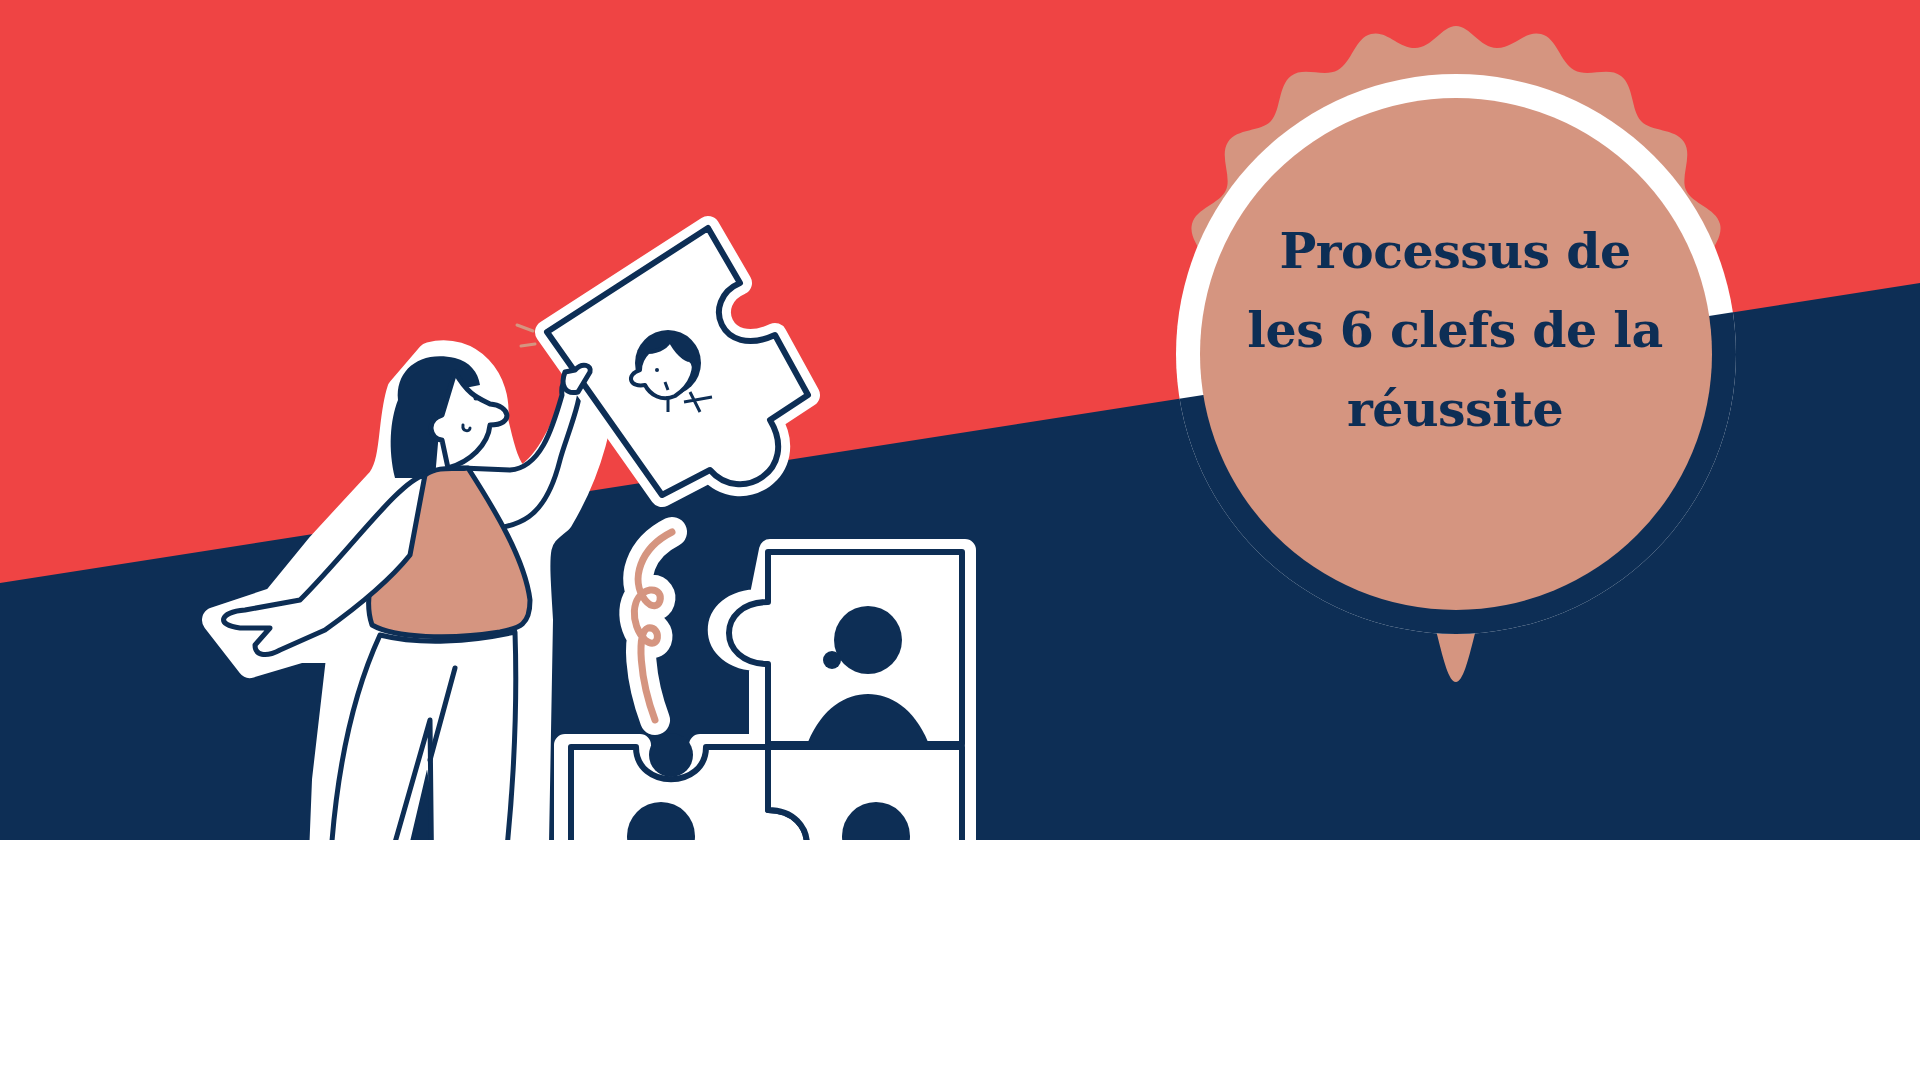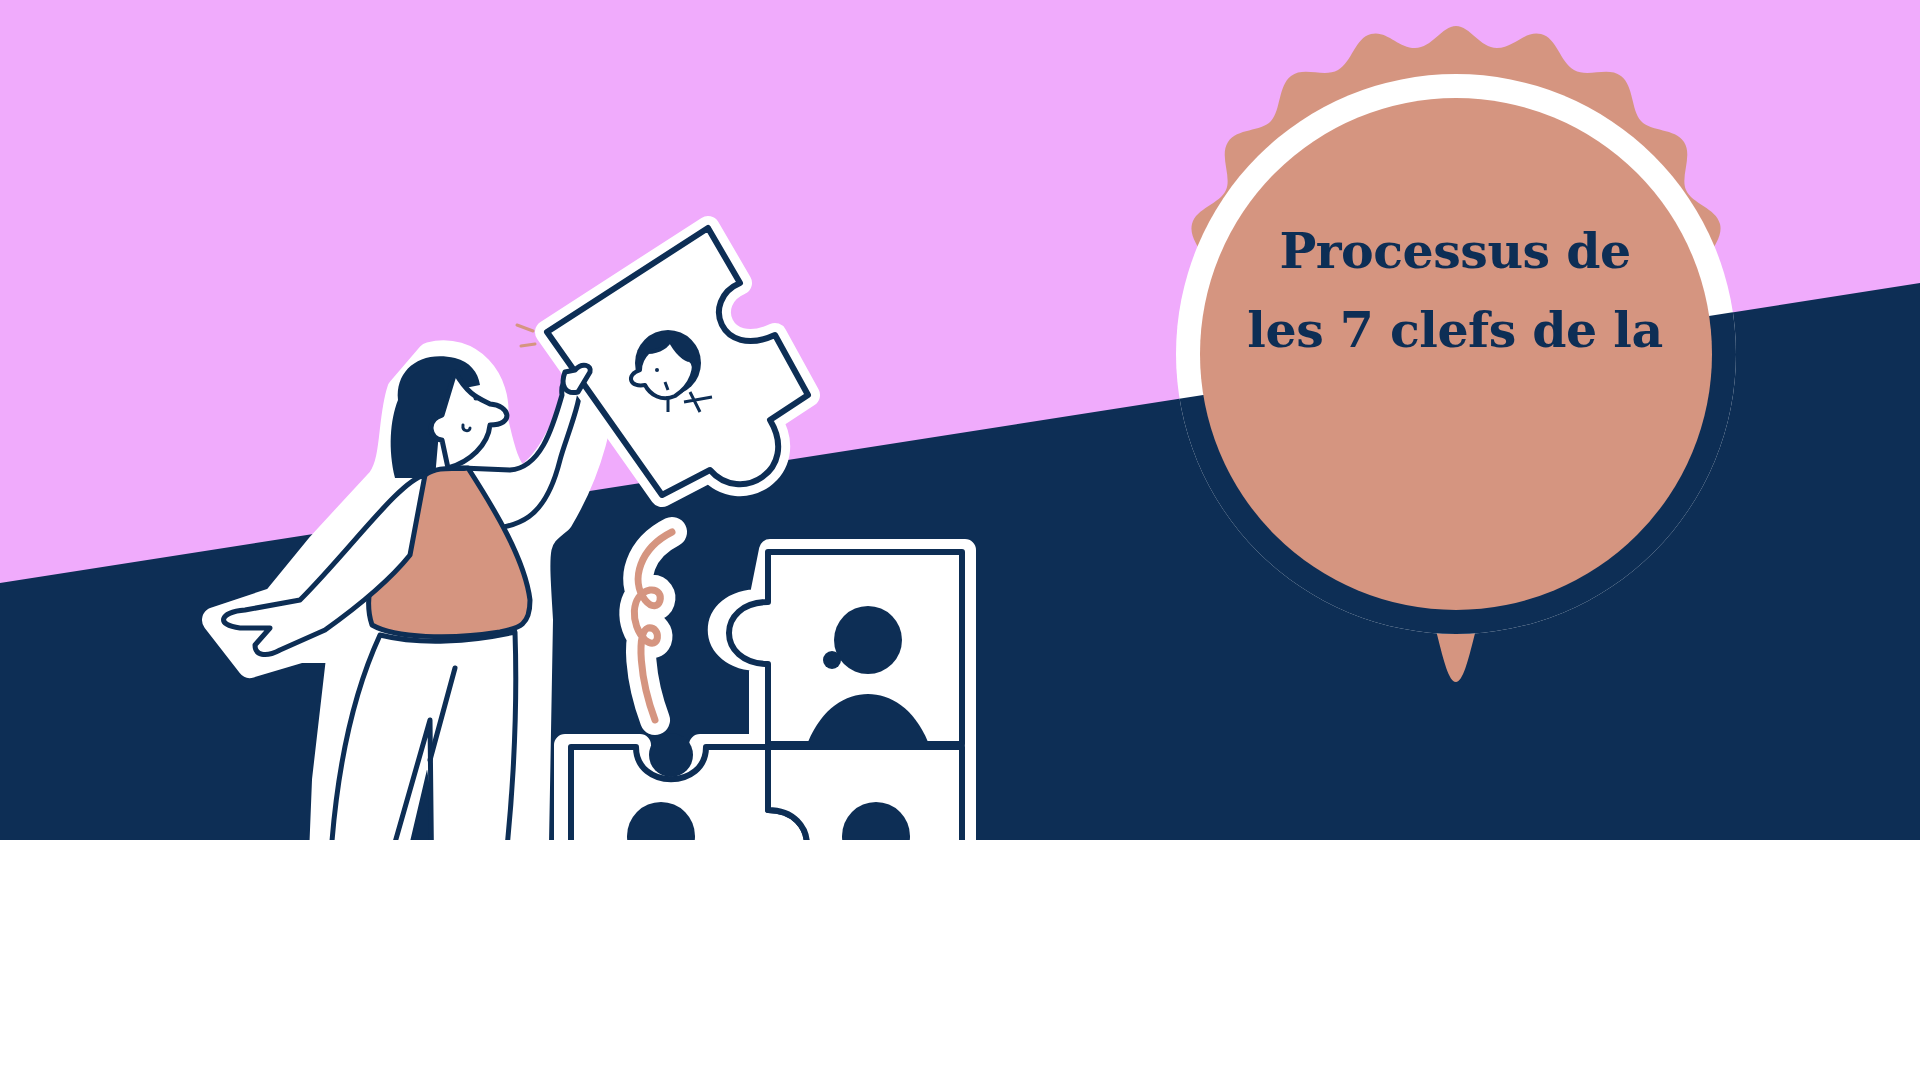--- a/index.html
+++ b/index.html
@@ -7,21 +7,21 @@
       padding: 0;
       width: 1920px;
       height: 1080px;
       overflow: hidden;
       background: #ffffff;
     }
     .canvas {
       position: relative;
       width: 1920px;
       height: 840px;
-      background: #f0abfc;
+      background: #ef4444;
       overflow: hidden;
     }
     .layer {
       position: absolute;
       left: 0;
       top: 0;
       width: 1920px;
       height: 1080px;
     }
     .badge-text {
@@ -103,21 +103,22 @@
     <g clip-path="url(#ringClip)">
       <rect x="1170" y="70" width="580" height="570" fill="#ffffff"></rect>
       <polygon points="0,583 1920,283 1920,951 0,1080" fill="#0d2e55"></polygon>
     </g>
 
     <circle cx="1456" cy="354" r="256" fill="#d59580"></circle>
   </svg>
 
   <div class="badge-text">
     <span>Processus de</span>
-    <span>les 7 clefs de la</span>
+    <span>les 6 clefs de la</span>
+    <span>réussite</span>
   </div>
 
   <svg class="layer" viewBox="0 0 1920 1080" width="1920" height="1080">
 
     <g stroke-linejoin="round">
 
       <path fill="#ffffff" stroke="#ffffff" stroke-width="22" d="M 770 550 L 965 550 L 965 945 L 565 945 L 565 745 L 640 745
            C 640 775, 700 775, 700 745 L 760 745 L 760 660
            C 705 660, 705 600, 760 600 Z"></path>
 

